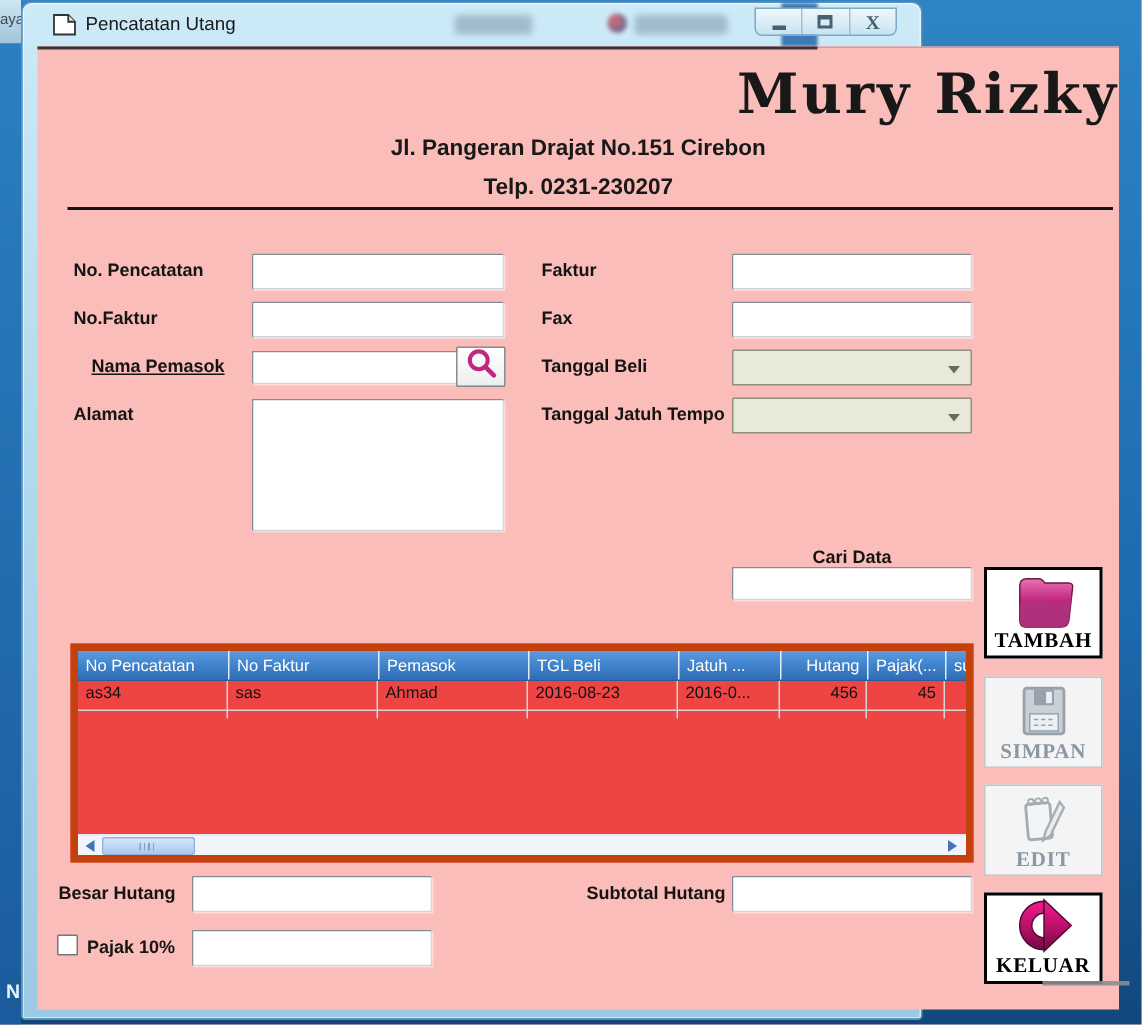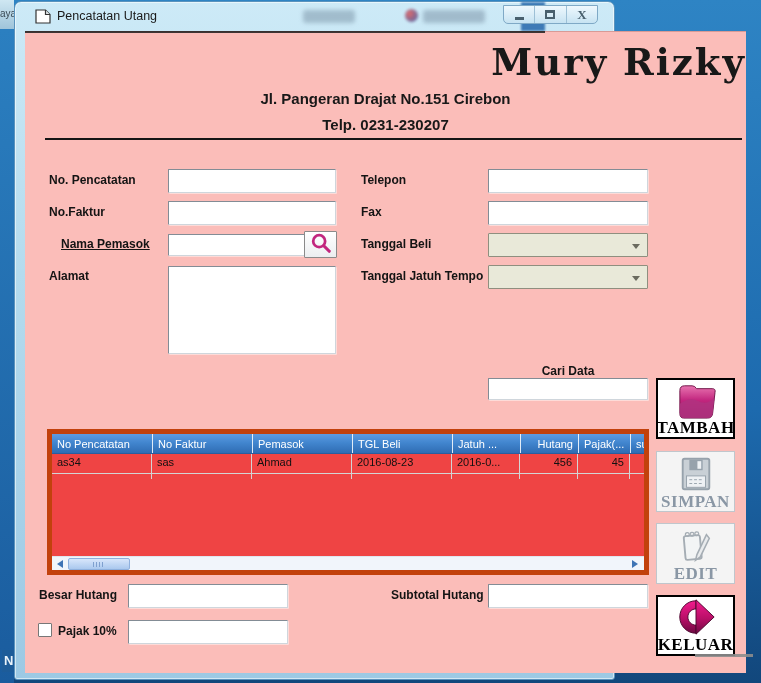--- a/index.html
+++ b/index.html
@@ -104,21 +104,21 @@
     background:linear-gradient(180deg,#d8e6fb,#aac8ee); border:1px solid #8fb0dd; border-radius:2px; cursor:grab; }
   .sb-thumb::after { content:""; position:absolute; left:24px; top:3px; width:10px; height:5px;
     background:repeating-linear-gradient(90deg,#7fa0cf 0 1px,transparent 1px 3px); }
   .sb-right { position:absolute; right:1px; top:0; }
 
   
   .action { position:absolute; left:631px; width:79px; height:61px; background:#fff;
     border:2px solid #000; display:flex; flex-direction:column; align-items:center;
     justify-content:flex-end; padding-bottom:2px; cursor:pointer; }
   .action .icn { flex:1; display:flex; align-items:center; justify-content:center; }
-  .action .cap { font-family:"Liberation Serif", serif; font-weight:bold; font-size:17px;
+  .action .cap { font-family:"Liberation Serif", serif; font-weight:bold; font-size:14px;
     letter-spacing:.5px; color:#000; line-height:14px; }
   .action.disabled { background:#f4f4f4; border:1px solid #c0c6cc; cursor:default; }
   .action.disabled .cap { color:#8a97a5; }
   .pos-tambah{top:346px}.pos-simpan{top:419px}.pos-edit{top:491px}.pos-keluar{top:563px}
 </style>
 </head>
 <body>
 
 <div class="behind-left-top">aya</div>
 <div class="behind-left-strip"></div>
@@ -173,21 +173,21 @@
         <svg width="22" height="22" viewBox="0 0 24 24">
           <circle cx="10" cy="10" r="6.5" fill="none" stroke="#c2267e" stroke-width="3"></circle>
           <line x1="15" y1="15" x2="21" y2="21" stroke="#c2267e" stroke-width="3.4" stroke-linecap="round"></line>
         </svg>
       </span>
     </div>
 
     <div class="lbl" style="left:24px; top:237px;">Alamat</div>
     <textarea class="tb" style="left: 143px; top: 234px; width: 168px; height: 88px;"></textarea>
 
-    <div class="lbl" style="left:336px; top:141px;">Telepon</div>
+    <div class="lbl" style="left:336px; top:141px;">Faktur</div>
     <input class="tb" style="left: 463px; top: 137px; width: 160px; height: 24px;" value="">
 
     <div class="lbl" style="left:336px; top:173px;">Fax</div>
     <input class="tb" style="left: 463px; top: 169px; width: 160px; height: 24px;" value="">
 
     <div class="lbl" style="left:336px; top:205px;">Tanggal Beli</div>
     <div class="combo" style="left:463px; top:201px; width:160px; height:24px;">
       <span class="arrow"></span>
     </div>
 

